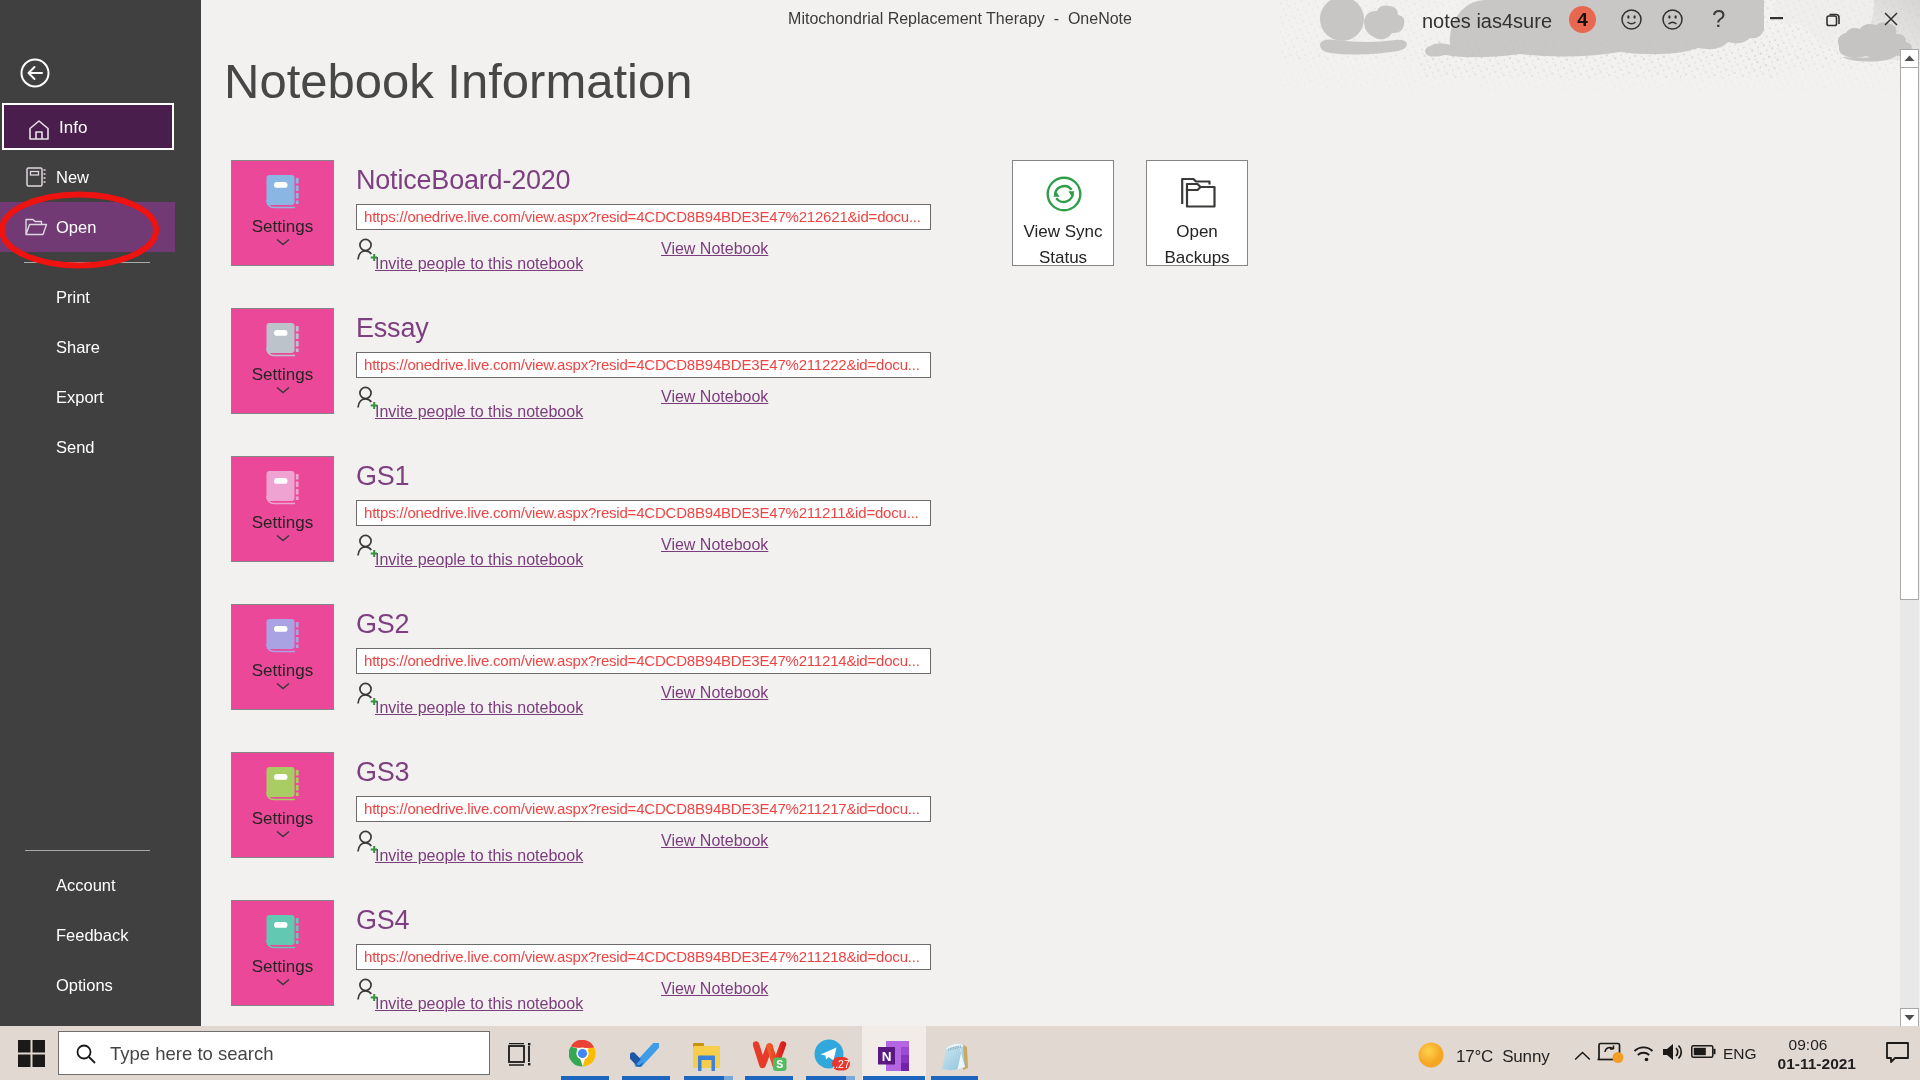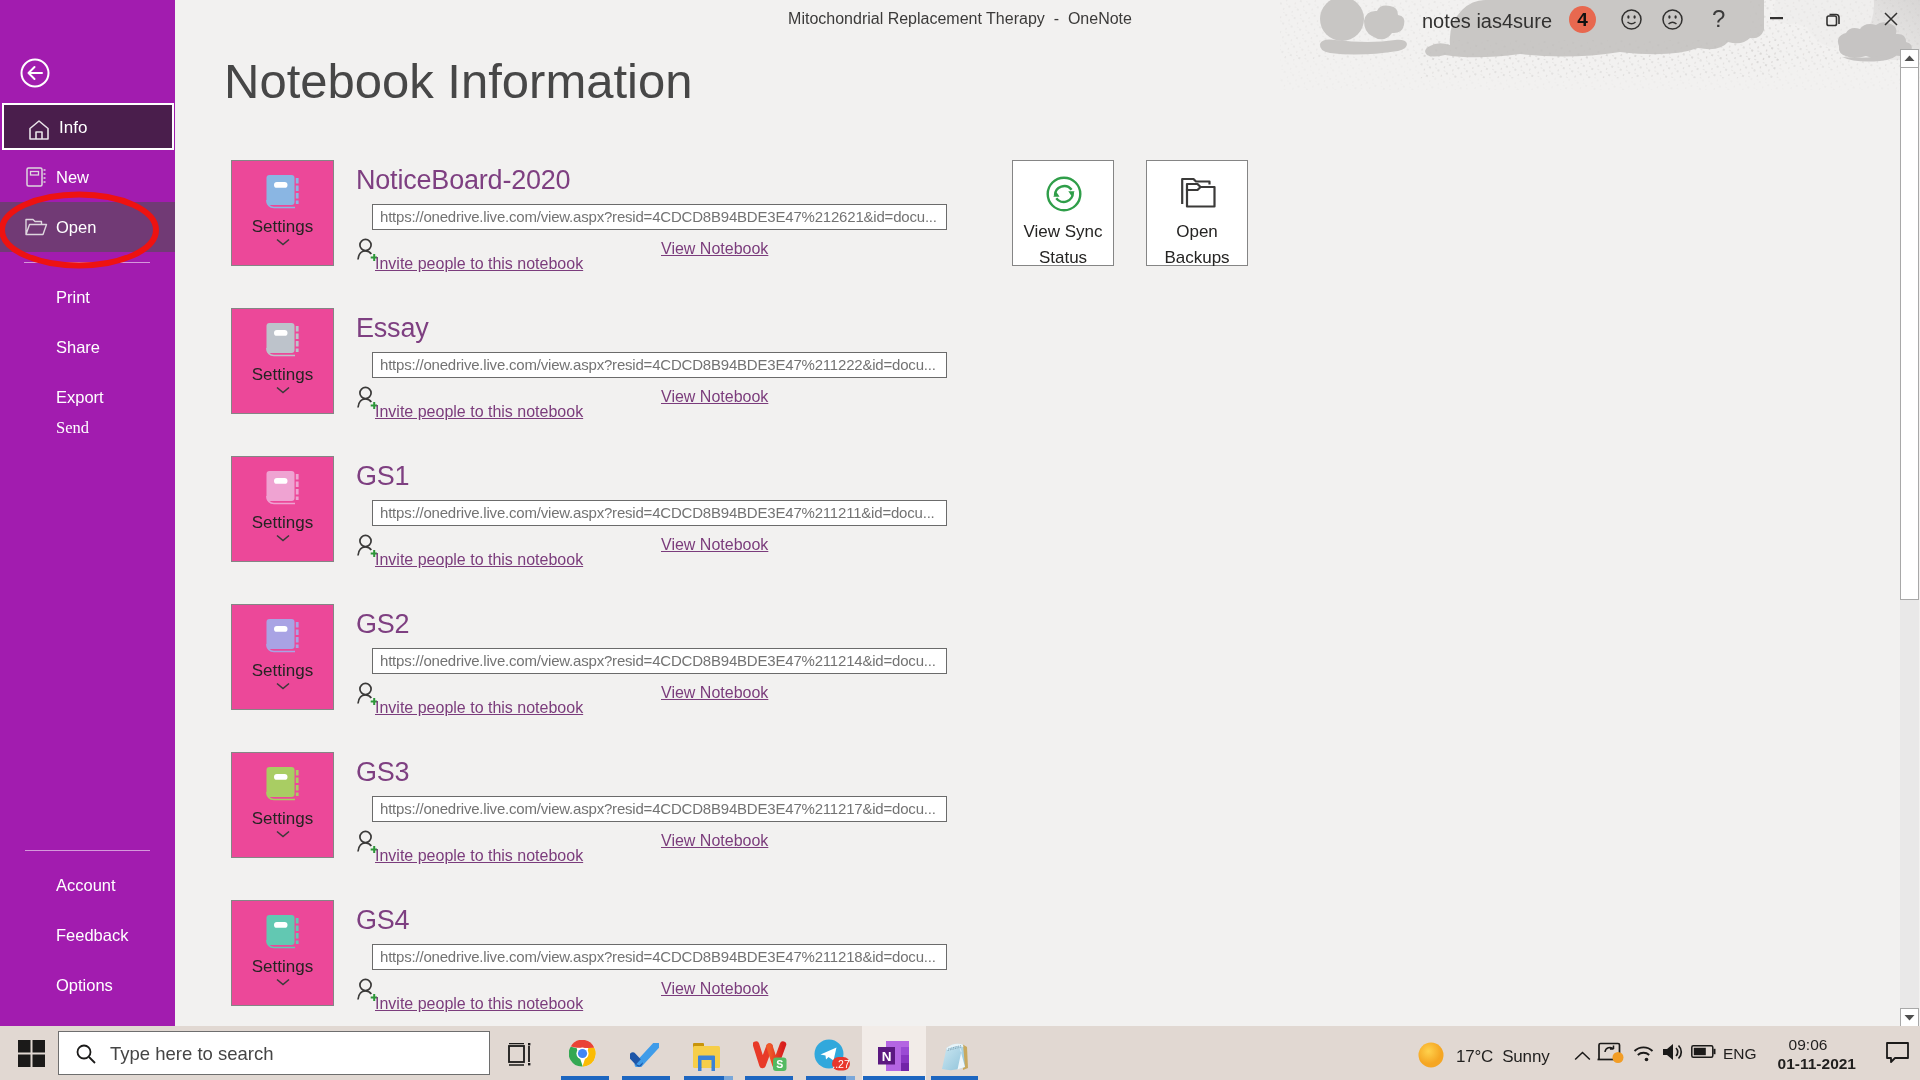--- a/index.html
+++ b/index.html
@@ -6,33 +6,33 @@
   html,body { width:1920px; height:1080px; overflow:hidden; }
   body { font-family:"Liberation Sans", sans-serif; background:#f2f1f0; position:relative; }
   .abs { position:absolute; }
 
   
   #titlebar-text { top:10px; left:0; width:1920px; text-align:center; font-size:16px; color:#3b3a39; }
   #acct { top:10px; left:1380px; width:172px; text-align:right; font-size:20px; color:#323130; }
   #badge4 { top:6px; left:1569px; width:27px; height:27px; border-radius:50%; background:#e8684f; color:#111; font-weight:bold; font-size:19px; text-align:center; line-height:27px; }
 
   
-  #sidebar { top:0; left:0; width:175px; height:1026px; background:#a21caf; }
+  #sidebar { top:0; left:0; width:201px; height:1026px; background:#404040; }
   .sbitem { position:absolute; left:0; width:175px; height:50px; color:#fff; font-size:16.5px; }
   .sbitem .lbl { position:absolute; left:56px; top:50%; transform:translateY(-50%); }
   #info-box { top:103px; left:2px; width:172px; height:47px; background:#4a1e4c; border:2px solid #fff; }
   #open-band { top:202px; height:50px; background:#713a75; }
   .sbsep { position:absolute; height:1px; background:rgba(255,255,255,0.55); }
 
   
   h1 { position:absolute; top:53px; left:224px; font-size:49px; font-weight:normal; color:#474747; letter-spacing:0px; }
   .setbox { position:absolute; left:231px; width:103px; height:106px; background:#ec4899; border:1px solid #858585; text-align:center; }
   .setbox .stxt { position:absolute; top:56px; width:100%; font-size:17px; color:#252423; }
   .nbtitle { position:absolute; left:356px; font-size:27px; letter-spacing:-0.2px; color:#7e3f81; }
-  .urlbox { position:absolute; left:356px; width:575px; height:26px; background:#fff; border:1px solid #6b6b6b; font-size:15px; letter-spacing:-0.2px; color:#737373; line-height:24px; padding-left:7px; white-space:nowrap; overflow:hidden;margin-left:16px; }
+  .urlbox { position:absolute; left:356px; width:575px; height:26px; background:#fff; border:1px solid #6b6b6b; font-size:15px; letter-spacing:-0.2px; color:#ef4444; line-height:24px; padding-left:7px; white-space:nowrap; overflow:hidden; }
   .invite { position:absolute; left:375px; font-size:16px; color:#7b3c7c; text-decoration:underline;margin-top:15px; }
   .viewnb { position:absolute; left:661px; font-size:16px; color:#7b3c7c; text-decoration:underline; }
   .bigbtn { position:absolute; width:102px; height:106px; background:#fff; border:1px solid #858585; text-align:center; }
   .bigbtn .btxt { position:absolute; top:58px; width:100%; font-size:17px; color:#252423; line-height:26px; }
 
   
   #sb-track { top:49px; left:1900px; width:19px; height:978px; background:#e9e8e8; }
   #sb-up, #sb-down { left:1900px; width:19px; height:19px; background:#fff; border:1px solid #a8a8a8; }
   #sb-up { top:49px; } #sb-down { top:1008px; }
   #sb-thumb { top:68px; left:1900px; width:19px; height:532px; background:#fff; border:1px solid #a8a8a8; border-top:none; }
@@ -305,21 +305,21 @@
   <div class="sbsep" style="top:262px;left:24px;width:126px;"></div>
   <div class="sbitem" style="top:272px;">
       <span class="lbl">Print</span>
     </div>
   <div class="sbitem" style="top:322px;">
       <span class="lbl">Share</span>
     </div>
   <div class="sbitem" style="top:372px;">
       <span class="lbl">Export</span>
     </div>
-  <div class="sbitem" style="top:403px;font-family:Liberation Serif, serif;">
+  <div class="sbitem" style="top:422px;">
       <span class="lbl">Send</span>
     </div>
   <div class="sbsep" style="top:850px;left:25px;width:125px;"></div>
   <div class="sbitem" style="top:860px;">
       <span class="lbl">Account</span>
     </div>
   <div class="sbitem" style="top:960px;">
       <span class="lbl">Options</span>
     </div>
   <div class="sbitem" style="top:910px;">

